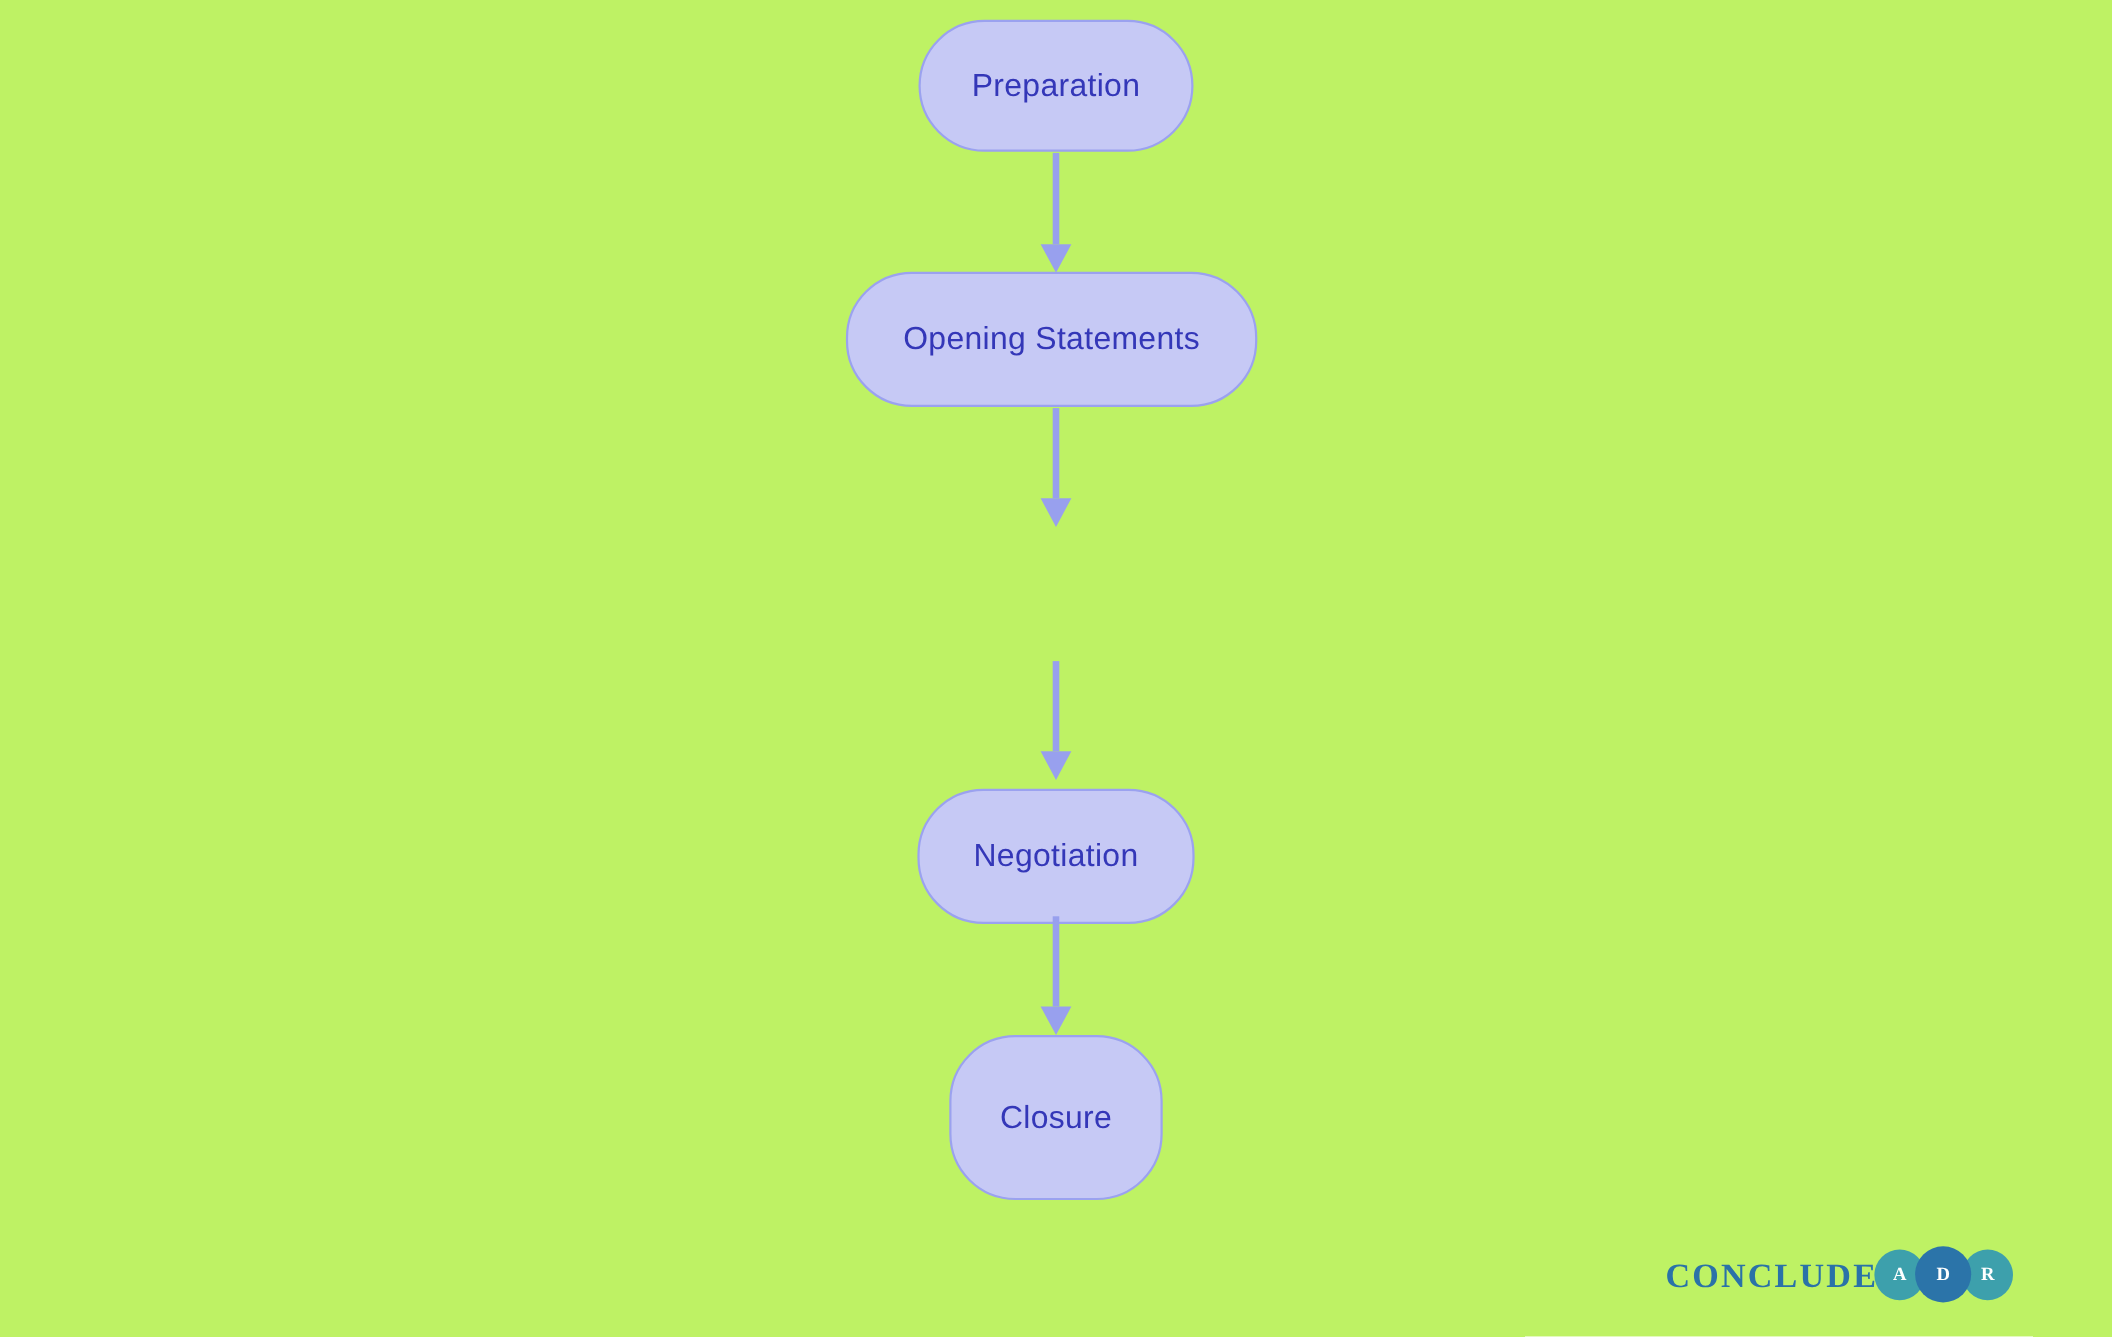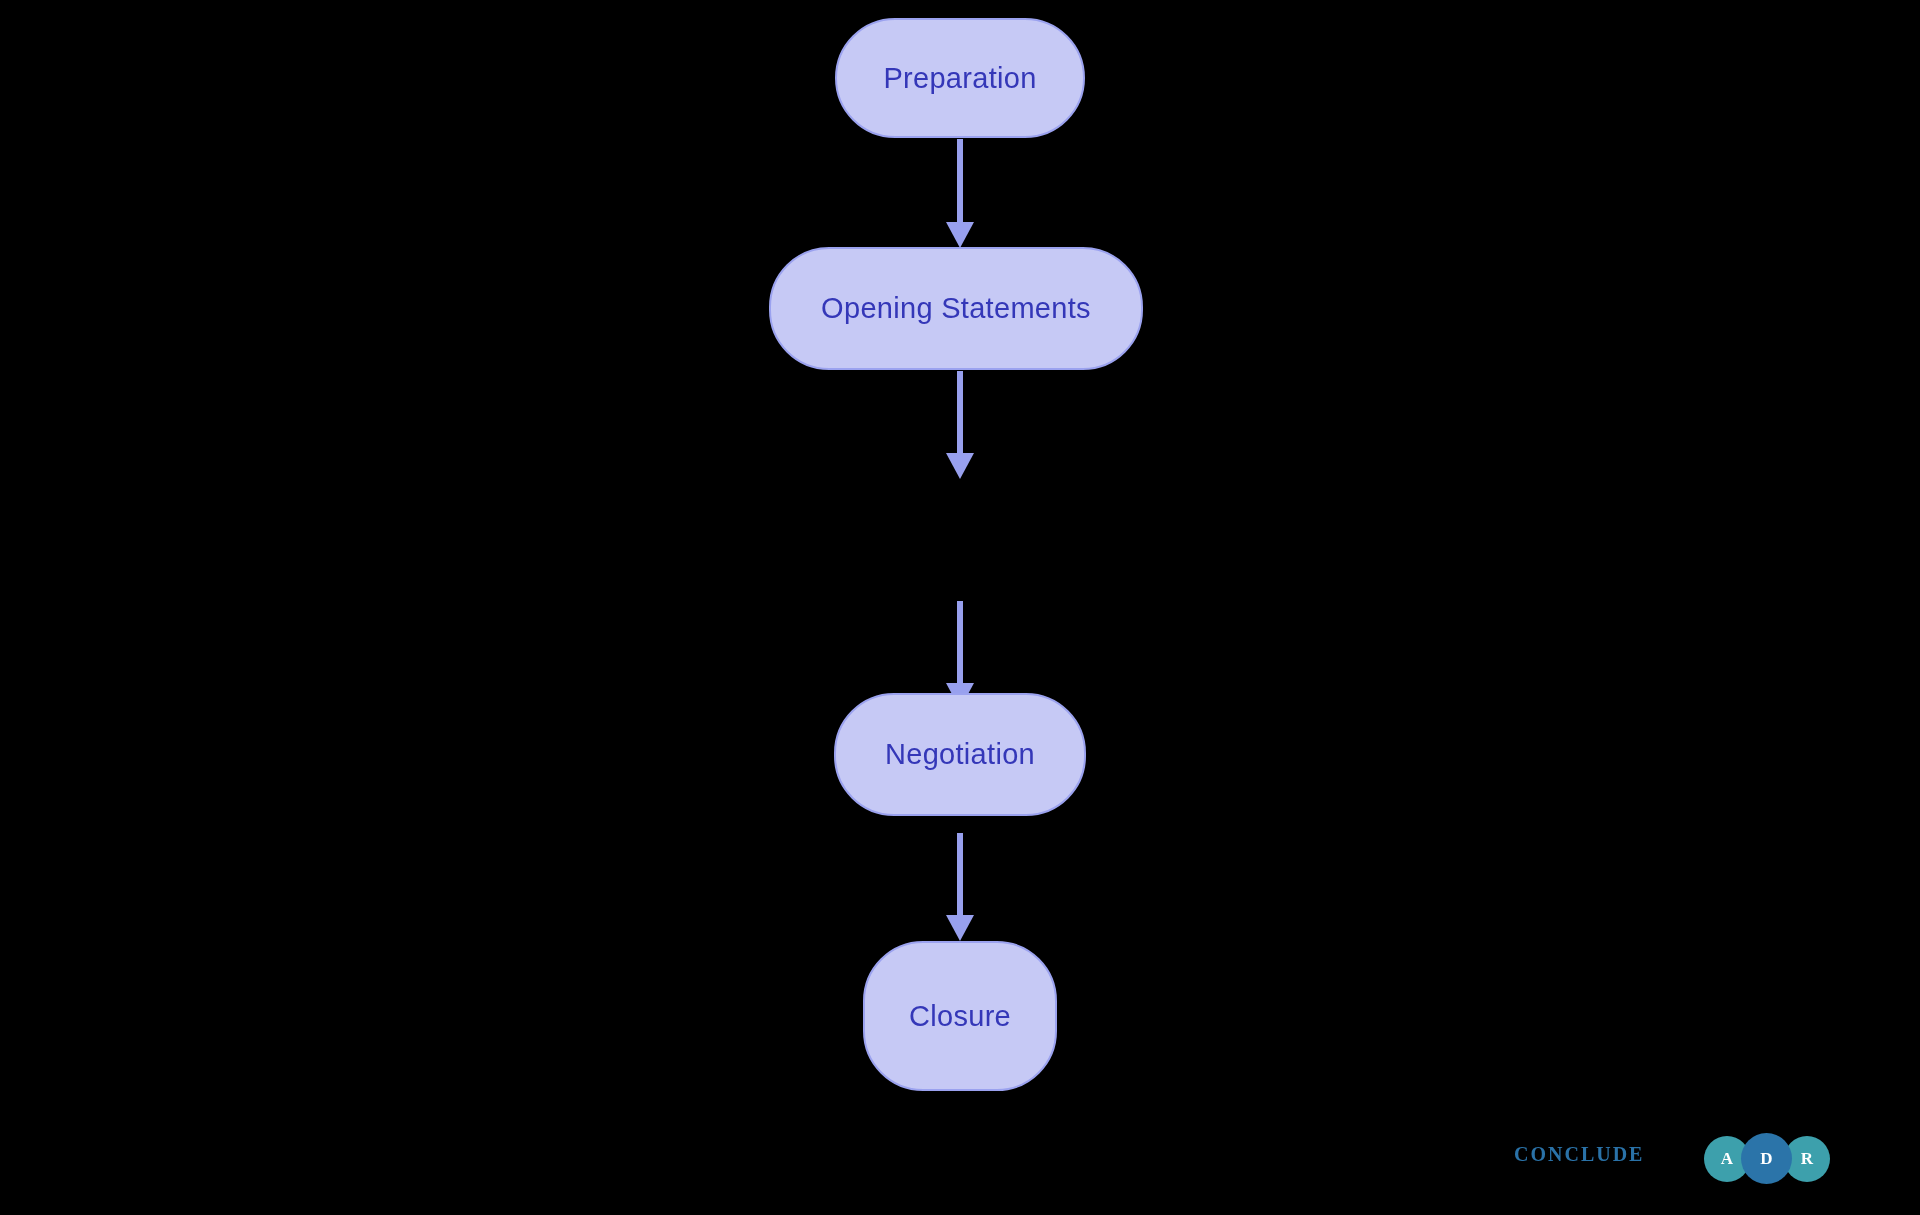--- a/index.html
+++ b/index.html
@@ -4,21 +4,21 @@
 <style>
   html, body {
     margin: 0;
     padding: 0;
     background: #ffffff;
   }
   .canvas {
     position: relative;
     width: 1920px;
     height: 1215px;
-    background: #000000;
+    background: #bef264;
     overflow: hidden;
     font-family: "Liberation Sans", "DejaVu Sans", sans-serif;
   }
 
   
   .node {
     position: absolute;
     box-sizing: border-box;
     background: #c6c9f5;
     border: 2px solid #9ba2ef;
@@ -29,21 +29,21 @@
   }
   .node-label {
     color: #3437b8;
     font-size: 29px;
     letter-spacing: 0.3px;
     white-space: nowrap;
   }
   .n1 { left: 835px; top: 18px;  width: 250px; height: 120px; }
   .n2 { left: 769px; top: 247px; width: 374px; height: 123px; }
   .n3 { left: 783px; top: 479px; width: 362px; height: 121px; }
-  .n4 { left: 834px; top: 693px; width: 252px; height: 123px; }
+  .n4 { left: 834px; top: 717px; width: 252px; height: 123px; }
   .n5 { left: 863px; top: 941px; width: 194px; height: 150px; }
 
   
   .arrow {
     position: absolute;
     left: 946px;
     width: 28px;
     display: flex;
     flex-direction: column;
     align-items: center;
@@ -66,21 +66,21 @@
   }
 
   
   .brand { position: absolute; }
   .wordmark {
     position: absolute;
     left: 1514px;
     top: 1144px;
     font-family: "Liberation Serif", "DejaVu Serif", serif;
     font-weight: bold;
-    font-size: 20px;
+    font-size: 31px;
     line-height: 1;
     letter-spacing: 2px;
     color: #2a72a8;
     white-space: nowrap;
   }
   .badge {
     position: absolute;
     border-radius: 50%;
     display: flex;
     align-items: center;

